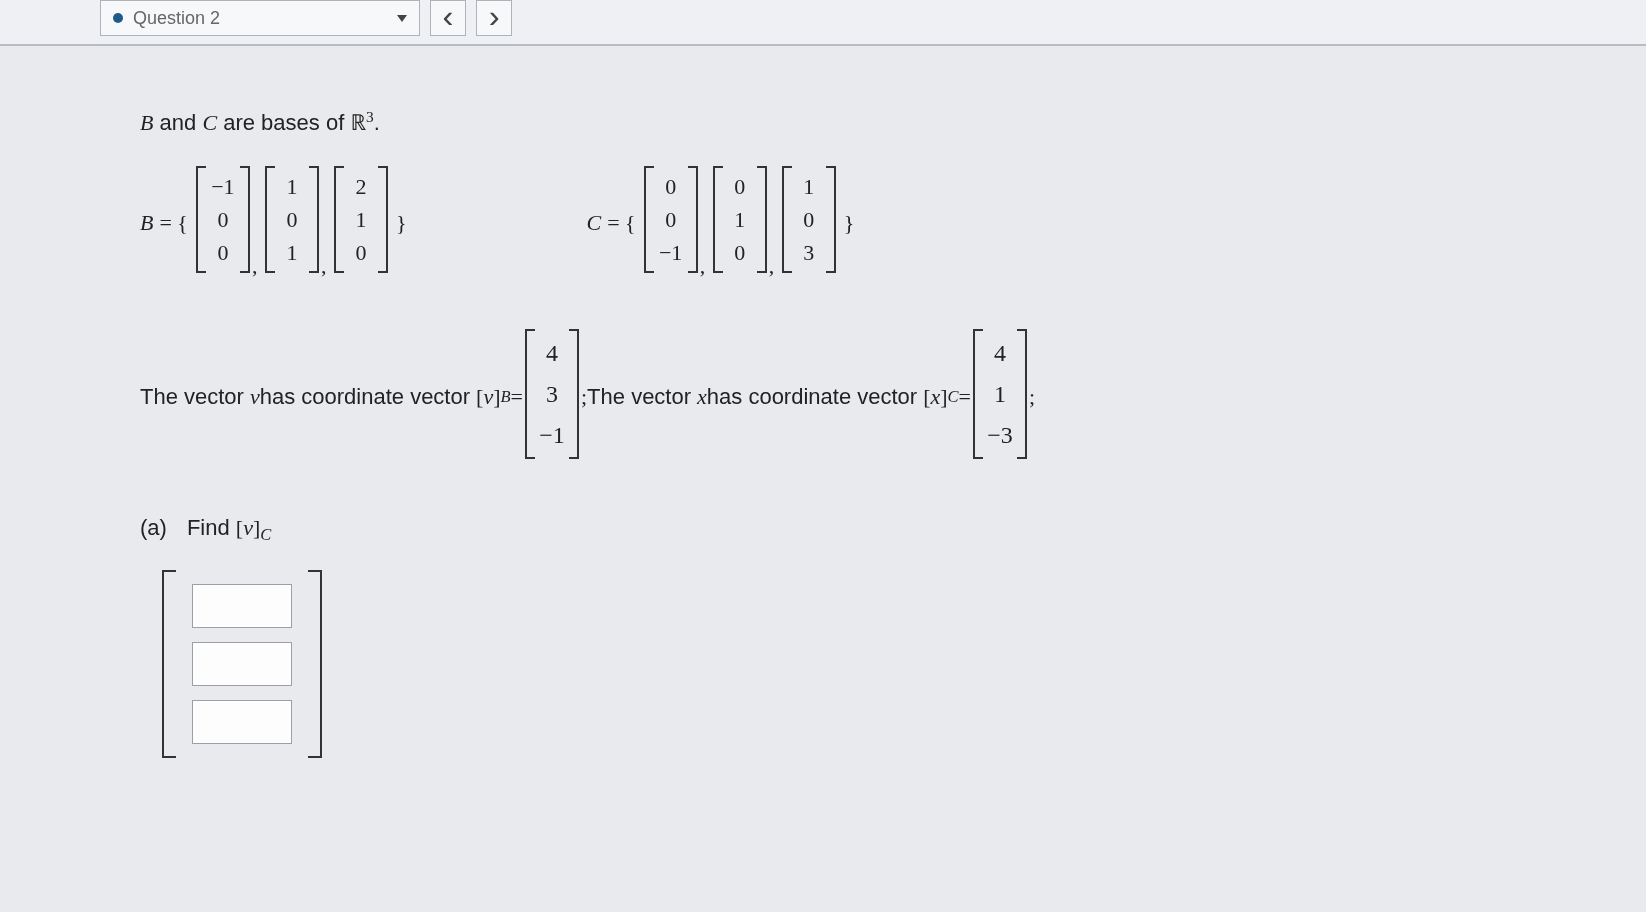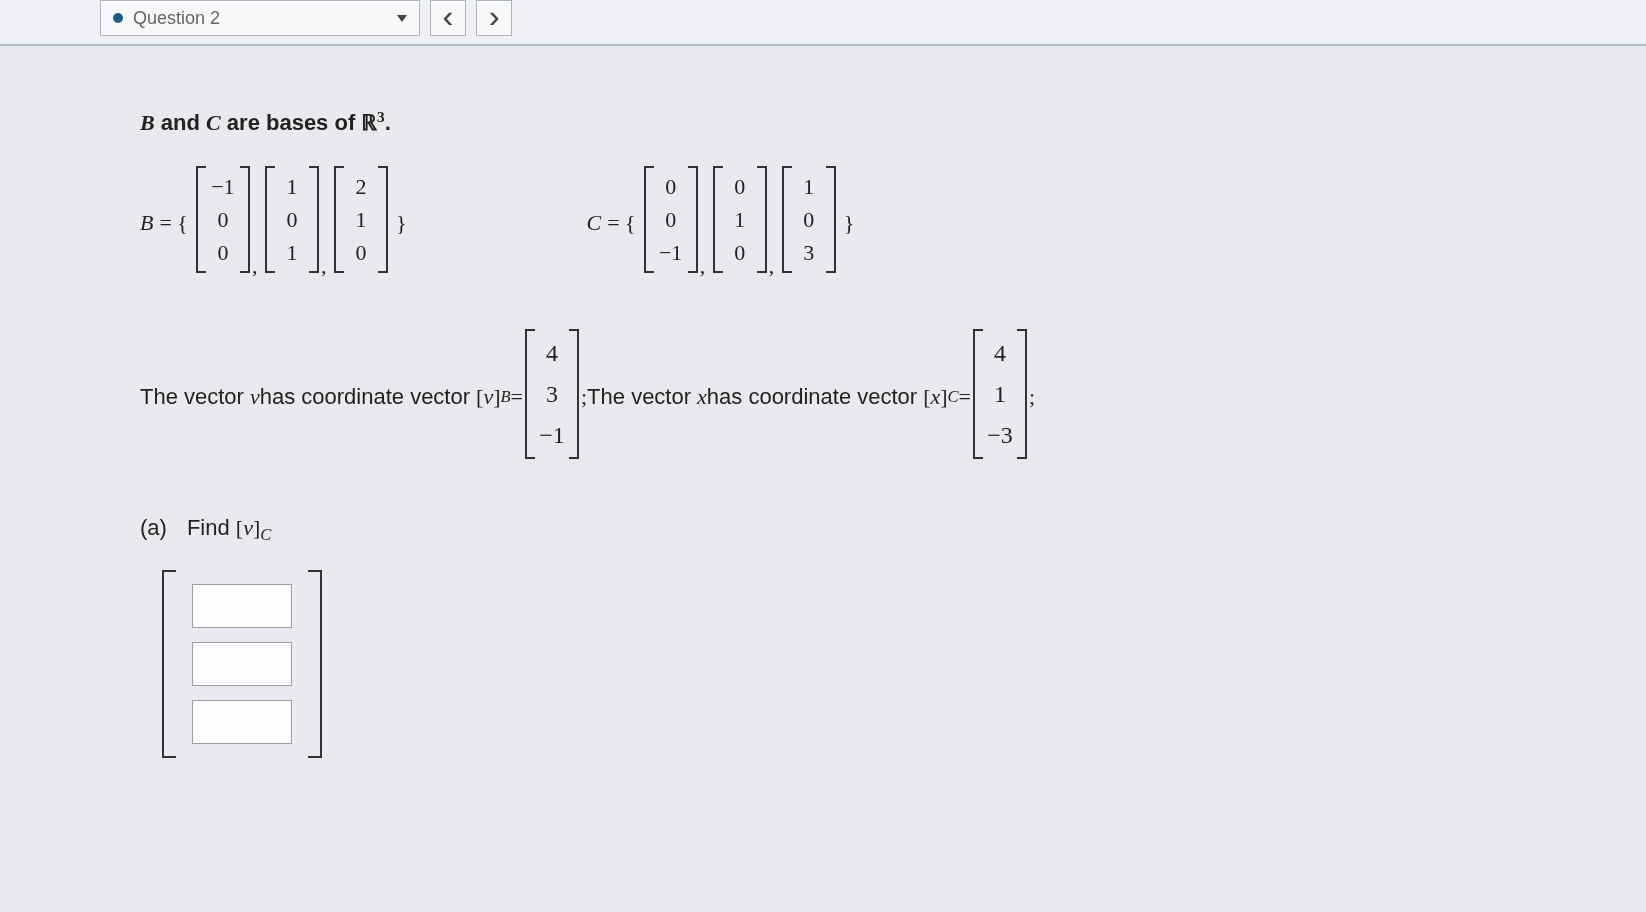--- a/index.html
+++ b/index.html
@@ -59,21 +59,21 @@
     margin-left: 10px;
     cursor: pointer;
   }
   .content {
     padding: 60px 0 0 140px;
     font-size: 22px;
     color: #222;
   }
   .serif { font-family: Georgia, 'Times New Roman', serif; }
   .italic { font-style: italic; }
-  .line1 { margin-bottom: 30px; font-weight: bold; }
+  .line1 { margin-bottom: 30px; }
   .sup { font-size: 0.7em; vertical-align: super; }
   .bases-row {
     display: flex;
     gap: 180px;
     margin-bottom: 50px;
   }
   .setdef {
     display: flex;
     align-items: center;
     gap: 6px;

